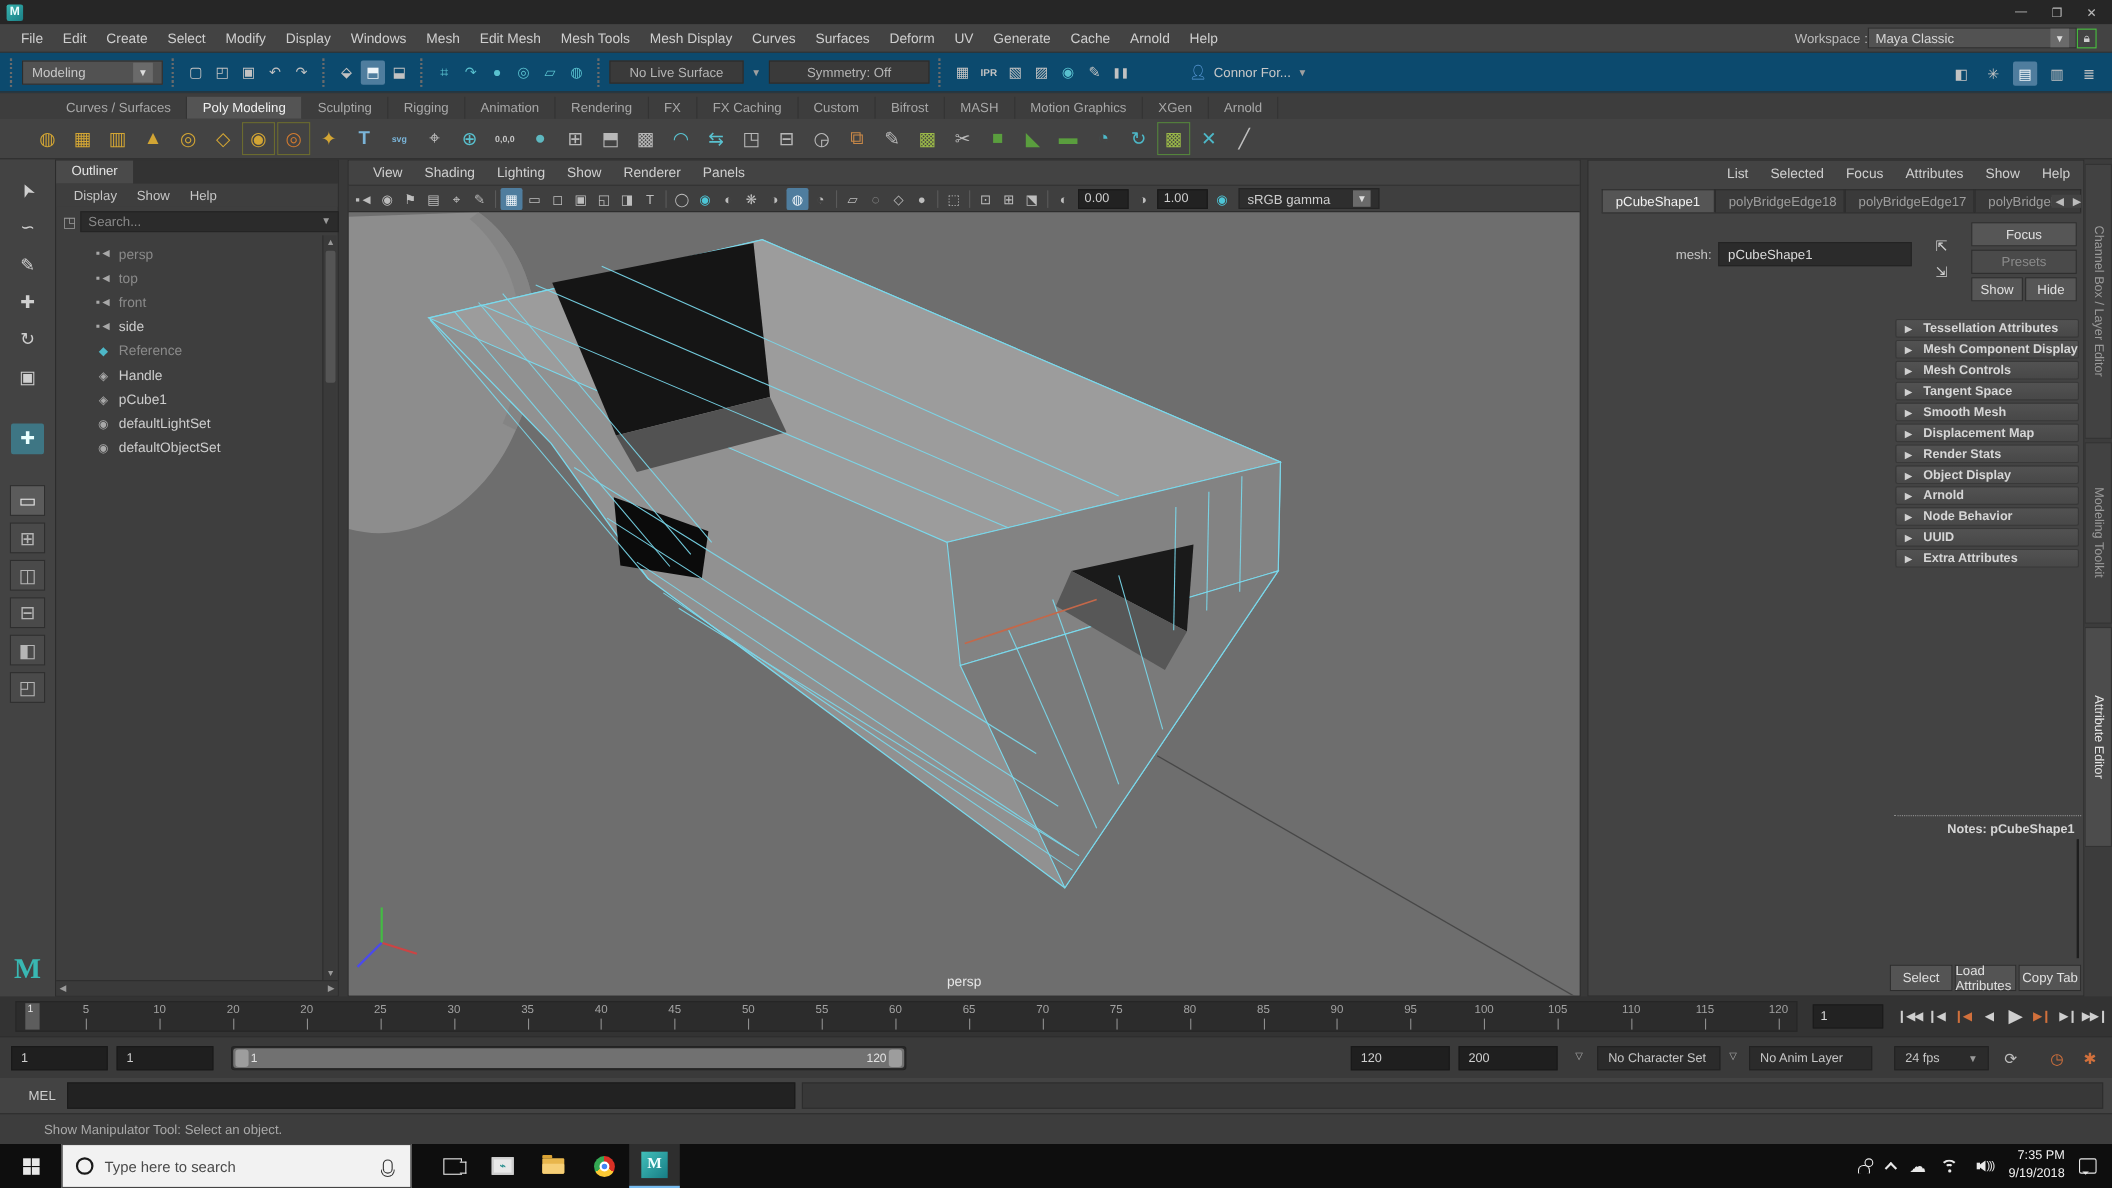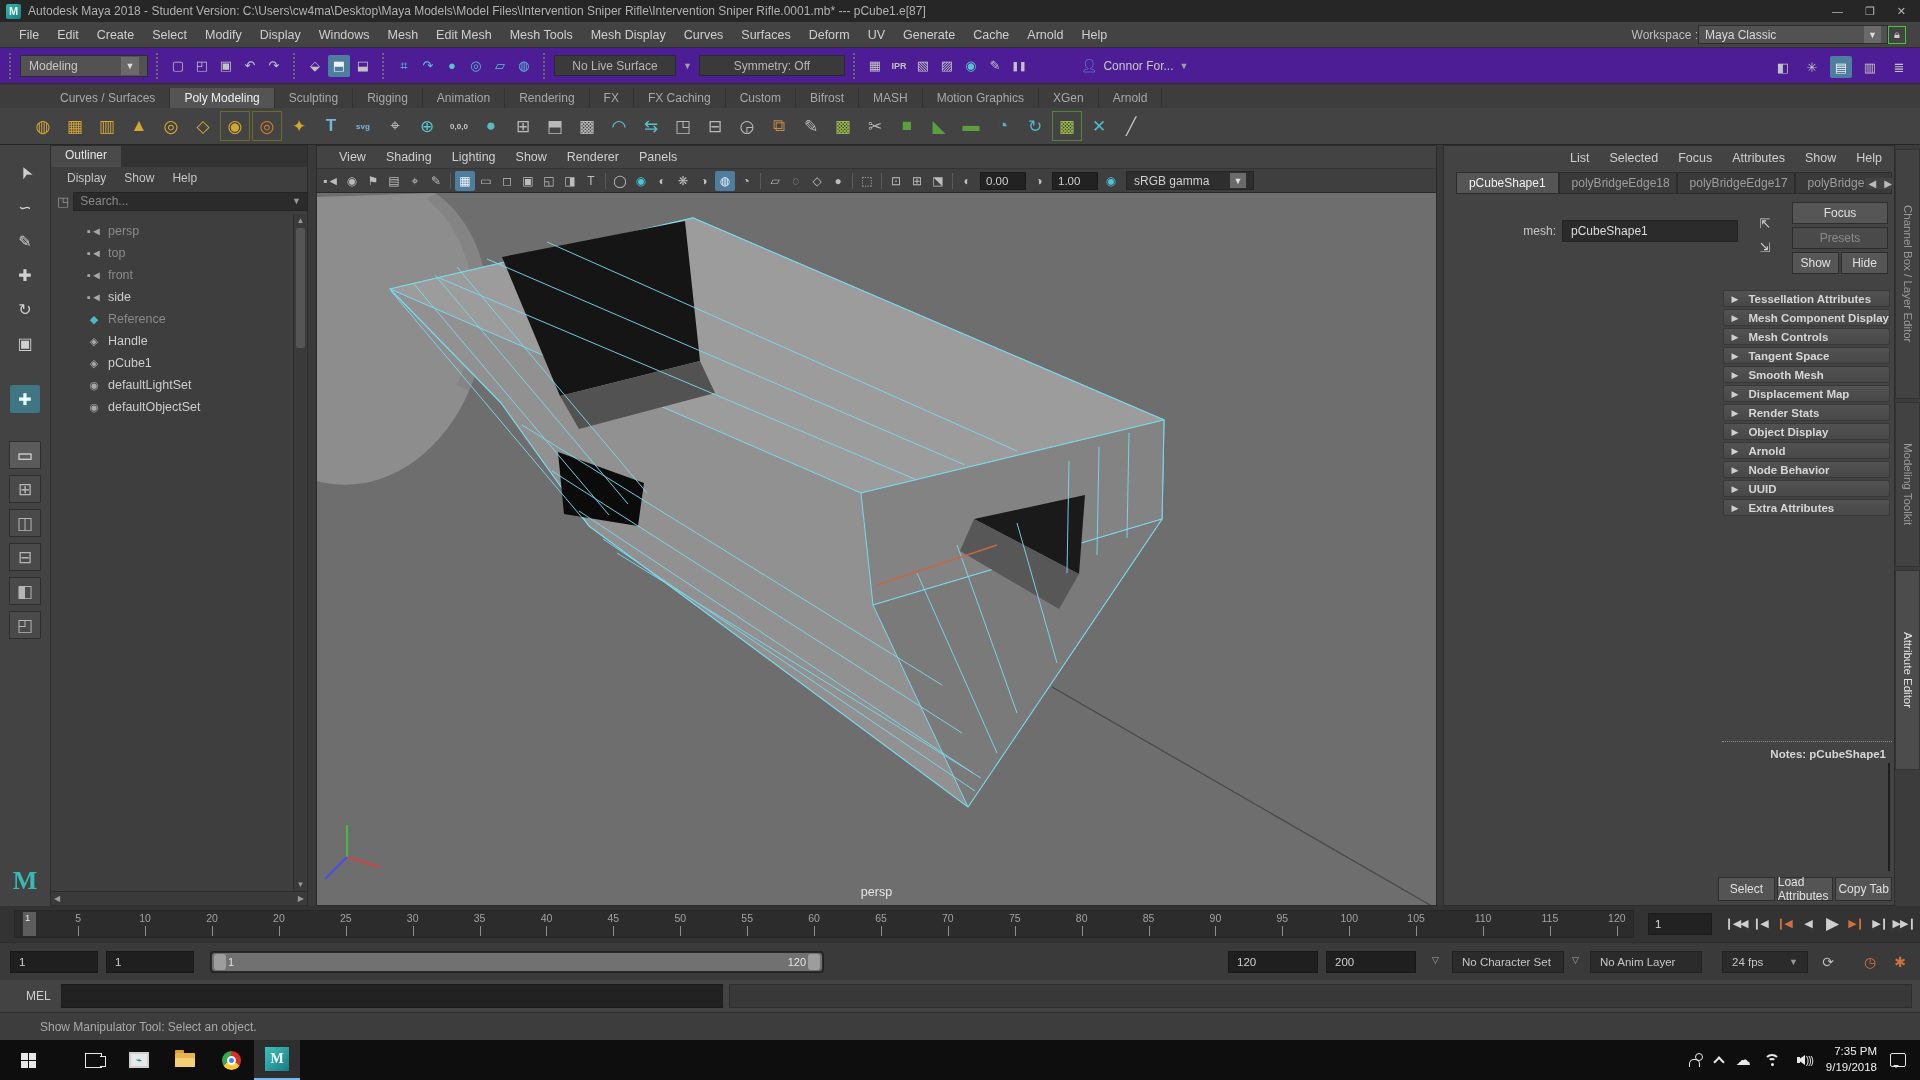--- a/index.html
+++ b/index.html
@@ -22,21 +22,21 @@
     display:flex; align-items:center; padding-left:10px; }
   .menubar .menu-item{ padding:0 9px; color:#cfcfcf; font-size:12.5px; }
   .workspace{ margin-left:auto; display:flex; align-items:center; gap:0; padding-right:14px; }
   .workspace-label{ color:#bdbdbd; }
   .ws-select{ width:190px; height:19px; background:#525252; border:1px solid #2d2d2d; display:flex; align-items:center;
     padding:0 6px; color:#d8d8d8; }
   .ws-arrow{ margin-left:auto; width:17px; height:17px; background:#6a6a6a; display:flex;align-items:center;justify-content:center; font-size:9px; color:#ddd;}
   .ws-lock{ width:18px; height:18px; border:1px solid #49c23f; display:flex; align-items:center; justify-content:center; color:#cdcdcd; font-size:11px;}
 
   
-  .statusline{ left:0; top:48px; width:1920px; height:36px; background:#4c1d95; border-bottom:1px solid #2e2e2e;
+  .statusline{ left:0; top:48px; width:1920px; height:36px; background:#0c4a6e; border-bottom:1px solid #2e2e2e;
     display:flex; align-items:center; gap:3px; padding-left:4px;}
   .grip{ width:7px; height:26px; background:repeating-linear-gradient(#6b6b6b 0 2px, transparent 2px 4px);
     background-size:2px 100%; background-repeat:repeat-y; background-position:2px 0; margin:0 3px; }
   .mode-select{ width:128px; height:22px; background:#525252; border:1px solid #2d2d2d; display:flex; align-items:center; padding:0 8px; }
   .mode-select .ws-arrow{ width:18px; height:18px; }
   .sl-icon{ min-width:22px; height:22px; display:flex; align-items:center; justify-content:center; color:#c2c2c2;
     font-size:13px; border-radius:2px; padding:0 2px;}
   .sl-icon.active{ background:#4f7d9e; color:#eef4f8; }
   .sl-icon.teal{ color:#59c1cf; }
   .sl-icon.txt{ font-size:9px; font-weight:bold; letter-spacing:0; }
@@ -223,21 +223,20 @@
   .action-center{ width:16px; height:14px; border:1.5px solid #e8e8e8; border-radius:2px; position:relative;}
   .action-center:after{ content:""; position:absolute; left:2px; bottom:-5px; width:0; height:0; border:3px solid transparent; border-top-color:#e8e8e8;}
 </style>
 </head>
 <body>
 
 <div class="screen">
 
   <div class="abs titlebar">
     <div class="maya-badge">M</div>
-    <div class="title-text">Autodesk Maya 2018 - Student Version: C:\Users\cw4ma\Desktop\Maya Models\Model Files\Intervention Sniper Rifle\Intervention Sniper Rifle.0001.mb*   ---   pCube1.e[87]</div>
     <div class="win-controls">
       <span>—</span>
       <span>❐</span>
       <span>✕</span>
     </div>
   </div>
 
   <div class="abs menubar">
     <div id="main-menus" style="display:flex;">
         <div class="menu-item">File</div>
@@ -856,20 +855,25 @@
 
   <div class="abs taskbar">
     <div class="tb-start">
       <div class="start-grid">
           <i></i>
           <i></i>
           <i></i>
           <i></i>
         </div>
     </div>
+    <div class="tb-search">
+      <div class="cortana-ring"></div>
+      <input placeholder="Type here to search" style="">
+      <div class="mic"></div>
+    </div>
     <div class="tb-apps">
       <div class="tb-app">
           <div class="taskview"></div>
         </div>
       <div class="tb-app">
           <div class="monitor">⌁</div>
         </div>
       <div class="tb-app">
           <div class="folder"></div>
         </div>

